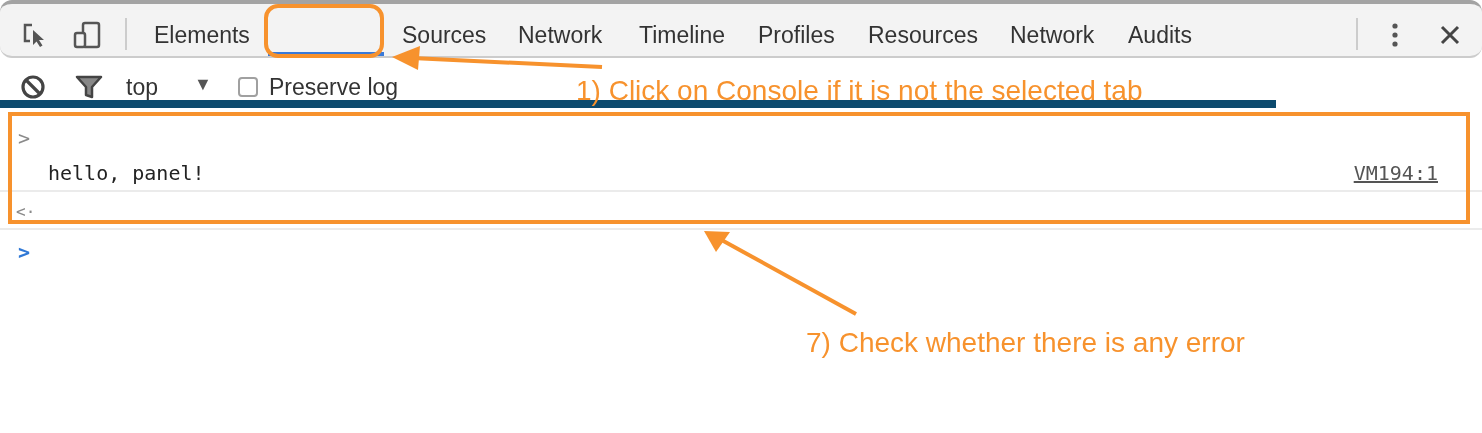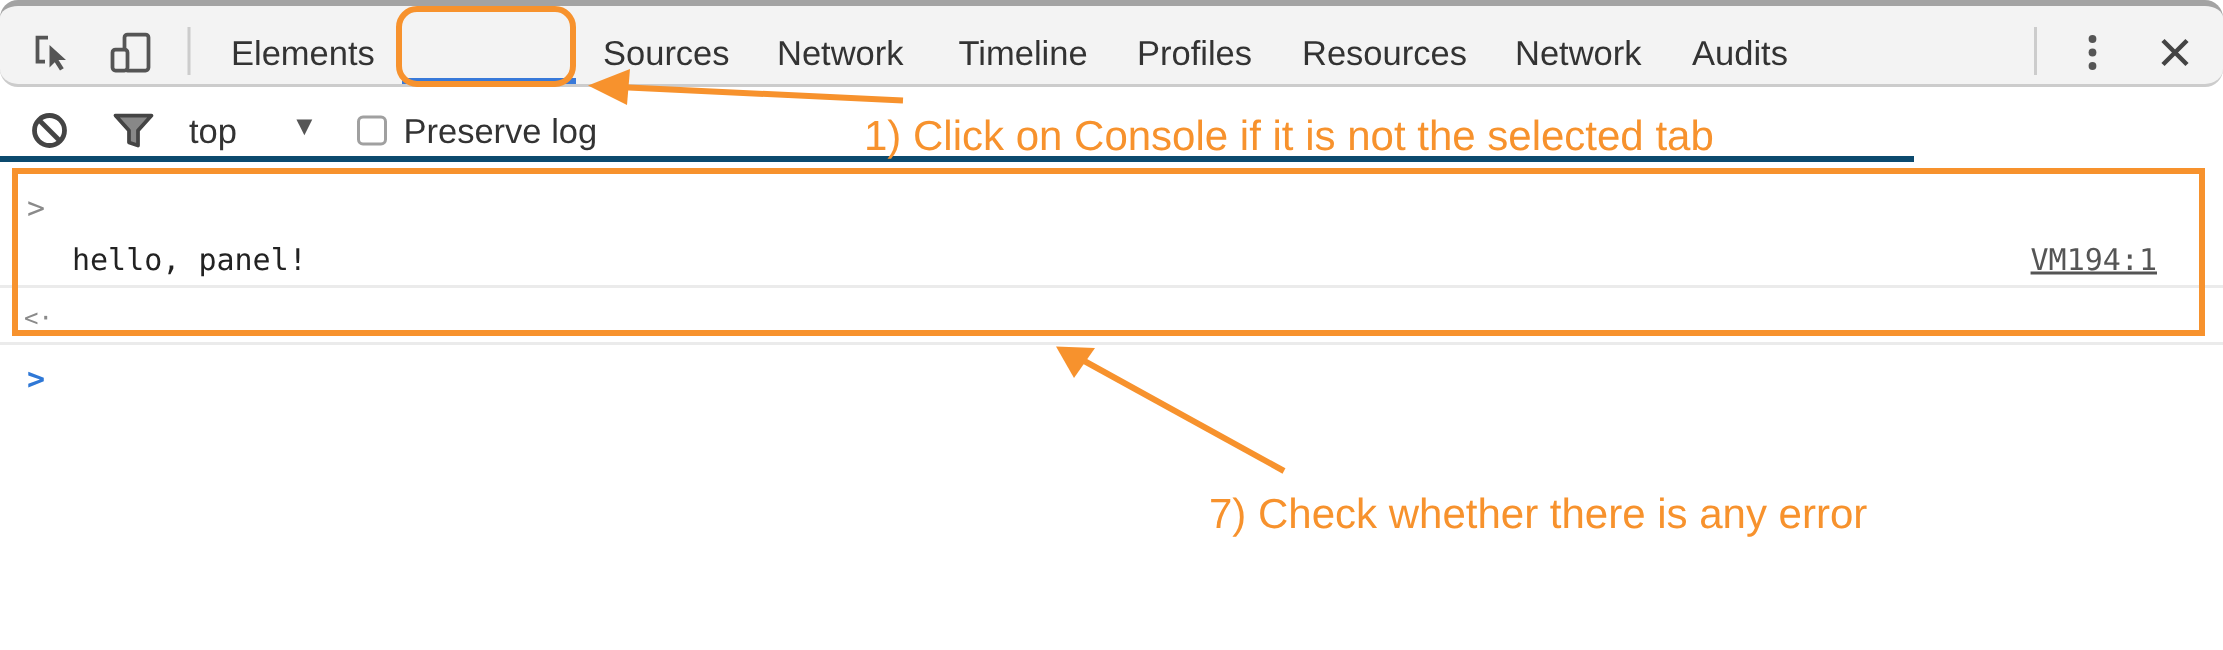--- a/index.html
+++ b/index.html
@@ -5,21 +5,21 @@
   html, body { margin: 0; padding: 0; background: #ffffff; }
   body { width: 1482px; height: 433px; position: relative; overflow: hidden; font-family: "Liberation Sans", sans-serif; }
 
   .tabbar { position: absolute; left: 0; top: 0; width: 1482px; height: 58px; background: #f3f3f3; border-top: 4px solid #a3a3a3; border-bottom: 2px solid #cccccc; box-sizing: border-box; border-radius: 12px; }
   .tb-icon { position: absolute; top: 16px; width: 30px; height: 30px; display: flex; align-items: center; justify-content: center; }
   .vsep { position: absolute; top: 14px; width: 2px; height: 32px; background: #cccccc; }
   .tab { position: absolute; top: 14px; height: 40px; font-size: 23px; color: #333333; line-height: 34px; padding: 0 2px; }
   .tab.selected { color: #222222; }
   .tab-underline { position: absolute; left: 268px; top: 52px; width: 116px; height: 4px; background: #3879d9; }
 
-  .toolbar { position: absolute; left: 0; top: 58px; width: 1276px; height: 50px; background: #ffffff; border-bottom: 4px solid #0c4a6e; box-sizing: border-box; }
+  .toolbar { position: absolute; left: 0; top: 58px; width: 1276px; height: 50px; background: #ffffff; border-bottom: 8px solid #0c4a6e; box-sizing: border-box; }
   .tl-icon { position: absolute; top: 14px; width: 30px; height: 30px; display: flex; align-items: center; justify-content: center; }
   .ctx-label { position: absolute; left: 126px; top: 16px; font-size: 23px; color: #333333; }
   .ctx-arrow { position: absolute; left: 194px; top: 16px; font-size: 18px; color: #555555; }
   .checkbox { position: absolute; left: 238px; top: 19px; width: 20px; height: 20px; border: 2px solid #a0a0a0; border-radius: 4px; background: #fff; box-sizing: border-box; }
   .preserve-label { position: absolute; left: 269px; top: 16px; font-size: 23px; color: #333333; }
 
   .console { position: absolute; left: 0; top: 108px; width: 1482px; height: 325px; font-family: "DejaVu Sans Mono", "Liberation Mono", monospace; font-size: 20px; }
   .row { position: absolute; left: 0; width: 1482px; height: 38px; }
   .row.sep { border-bottom: 2px solid #ebebeb; box-sizing: border-box; }
   .prompt { position: absolute; left: 18px; top: 8px; font-size: 20px; color: #8a8a8a; }

